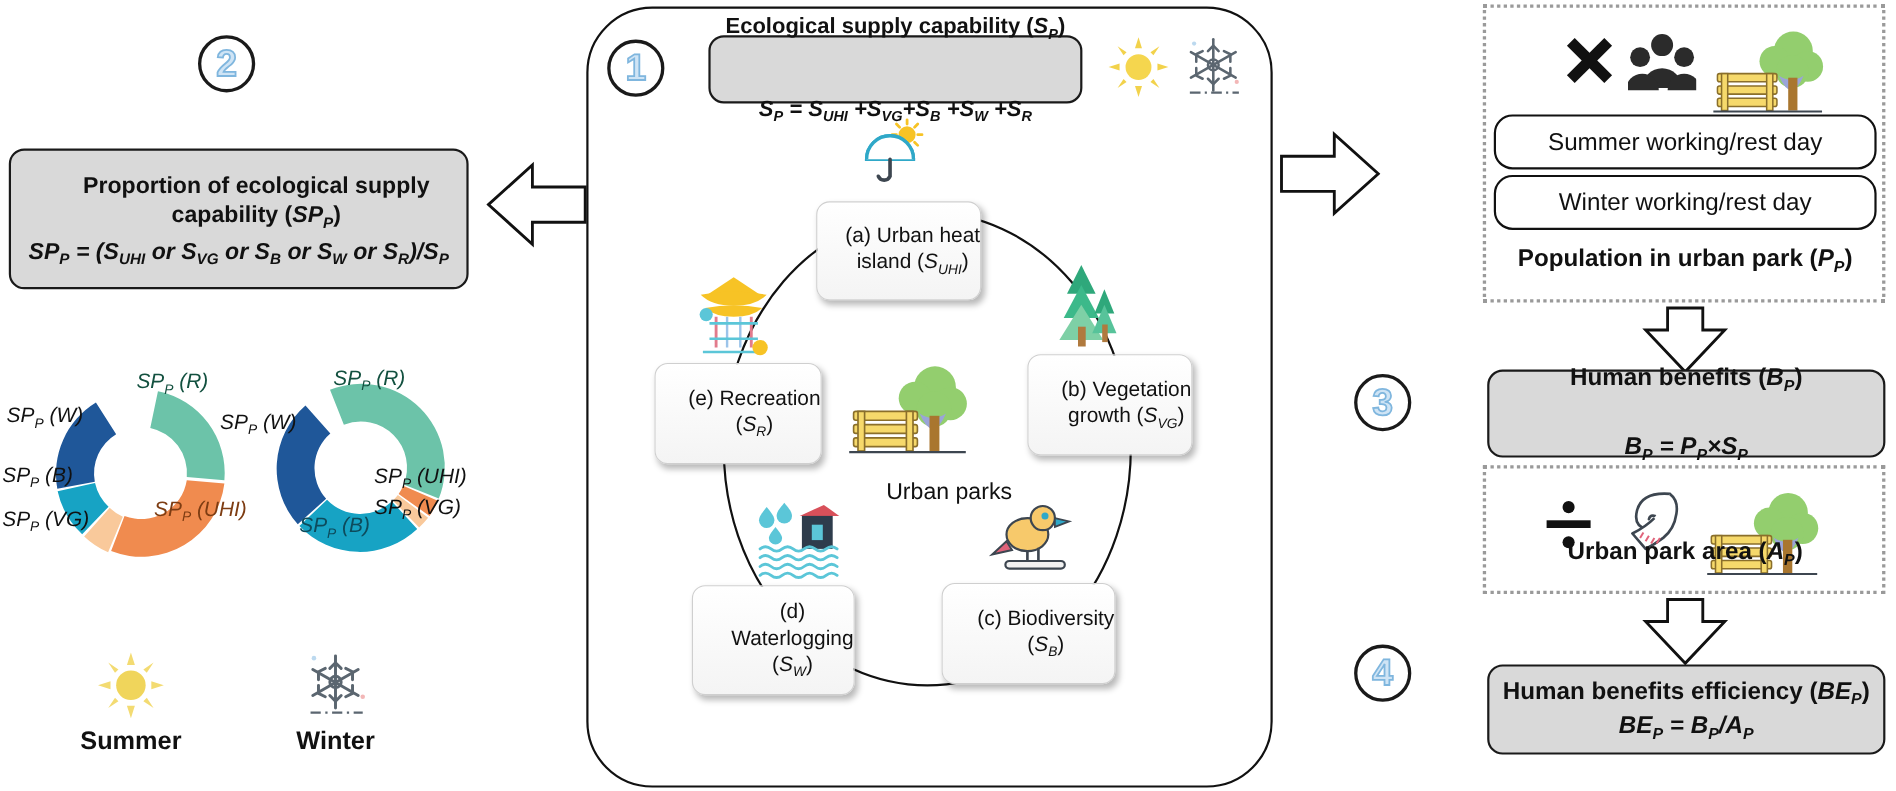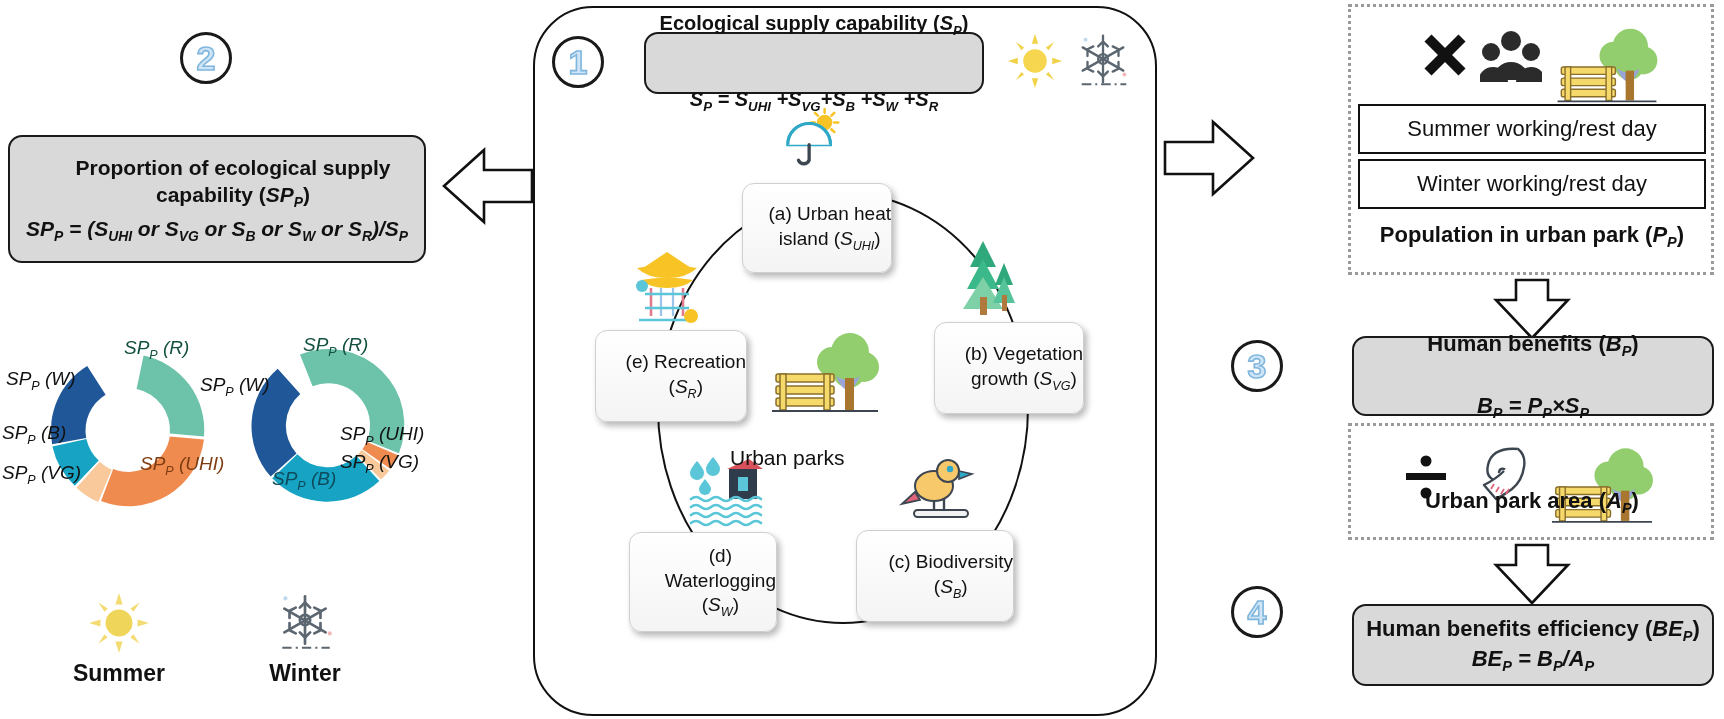--- a/index.html
+++ b/index.html
@@ -7,21 +7,21 @@
        font-family:"Liberation Sans","DejaVu Sans",sans-serif;color:#111;}
   .abs{position:absolute;}
 
   
   .grey-box{
     background:#d9d9d9;border:2.5px solid #1a1a1a;border-radius:14px;
     display:flex;flex-direction:column;align-items:center;justify-content:center;
     text-align:center;font-weight:bold;box-sizing:border-box;
   }
   .white-box{
-    background:#ffffff;border:2.5px solid #111;border-radius:0;
+    background:#ffffff;border:2.5px solid #111;border-radius:17px;
     display:flex;align-items:center;justify-content:center;text-align:center;
     box-sizing:border-box;
   }
   .node-box{
     background:linear-gradient(180deg,#ffffff 0%,#f4f4f4 100%);
     border:1.5px solid #cfcfcf;border-radius:12px;
     box-shadow:3px 4px 6px rgba(0,0,0,.28);
     display:flex;align-items:center;justify-content:flex-end;text-align:center;
     box-sizing:border-box;font-size:19px;line-height:1.28;color:#111;
   }
@@ -219,21 +219,21 @@
     <g>
       <rect x="10" y="54" width="58" height="8" rx="2" fill="#F6D96B" stroke="#8A6F2B" stroke-width="1.5"></rect>
       <rect x="10" y="66" width="58" height="8" rx="2" fill="#F6D96B" stroke="#8A6F2B" stroke-width="1.5"></rect>
       <rect x="10" y="78" width="58" height="8" rx="2" fill="#F6D96B" stroke="#8A6F2B" stroke-width="1.5"></rect>
       <rect x="14" y="54" width="6" height="36" fill="#F6D96B" stroke="#8A6F2B" stroke-width="1.5"></rect>
       <rect x="58" y="54" width="6" height="36" fill="#F6D96B" stroke="#8A6F2B" stroke-width="1.5"></rect>
       <line x1="6" y1="91" x2="112" y2="91" stroke="#3d4650" stroke-width="2"></line>
     </g>
   </svg>
 </div>
-<div class="abs" style="left:730px;top:446px;width:190px;text-align:left;font-size:21px;">Urban parks</div>
+<div class="abs" style="left:730px;top:436px;width:190px;text-align:right;font-size:21px;">Urban parks</div>
 
 <svg class="abs" style="left:442px;top:146px;" width="92" height="80" viewBox="0 0 92 80">
   <polygon points="2,40 42,4 42,24 90,24 90,56 42,56 42,76" fill="#ffffff" stroke="#111" stroke-width="2.6" stroke-linejoin="miter"></polygon>
 </svg>
 
 <div class="abs badge" style="left:180px;top:32px;width:52px;height:52px;">2</div>
 
 <div class="abs grey-box" style="left:8px;top:135px;width:418px;height:128px;padding:0 8px;">
   <div style="font-size:21px;line-height:1.3;margin-left:32px;">
     Proportion of ecological supply<br>capability (<span class="ital">SP</span><sub class="ital">P</sub>)

